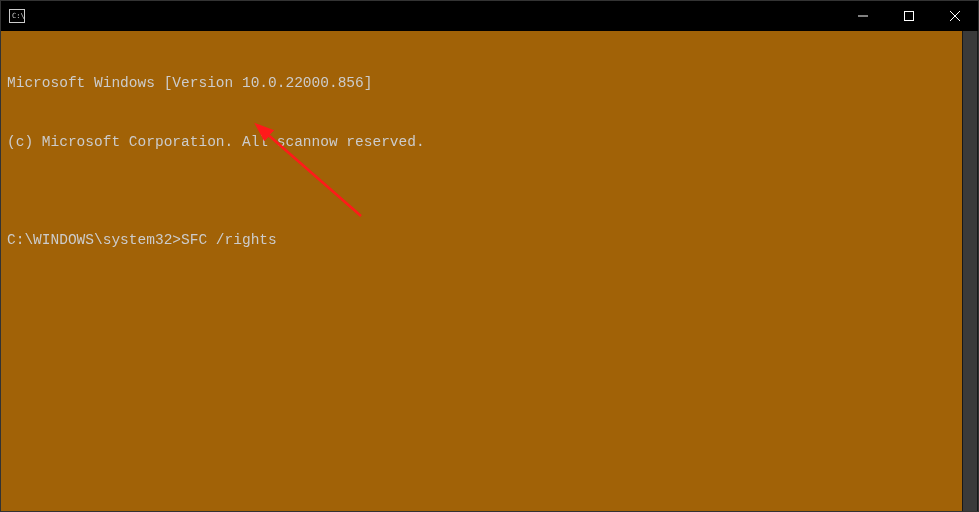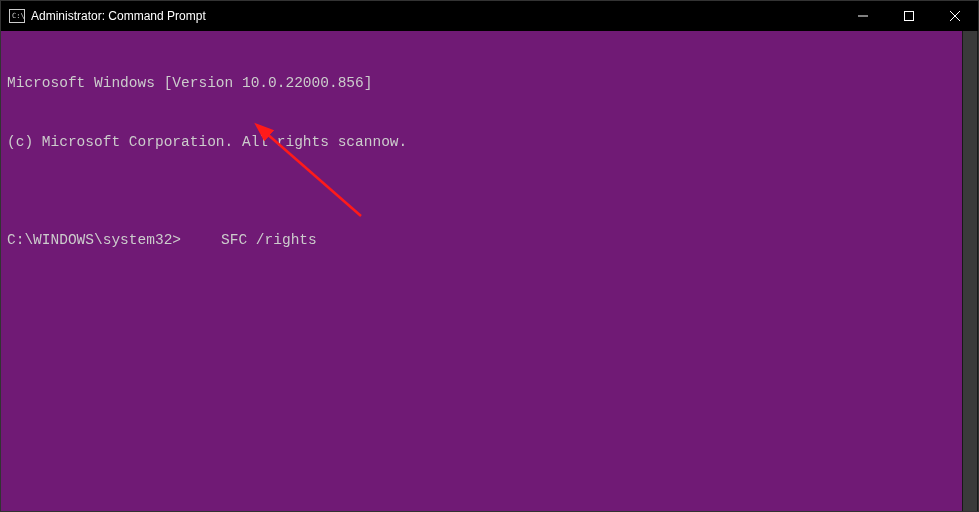--- a/index.html
+++ b/index.html
@@ -67,35 +67,34 @@
       justify-content: center;
       color: #ffffff;
       cursor: pointer;
     }
     .control-btn svg {
       width: 10px;
       height: 10px;
     }
     .terminal-body {
       flex: 1;
-      background: #701a75;
+      background: #a16207;
       color: #cccccc;
       font-family: Consolas, 'Courier New', monospace;
       font-size: 14.5px;
       padding: 4px 6px;
       white-space: pre;
       overflow: hidden;
       line-height: 1.35;
     }
     .terminal-line {
       display: block;
     }
     .prompt-line {
       display: flex;
-      gap: 40px;
     }
     .arrow-annotation {
       position: absolute;
       top: 115px;
       left: 245px;
       pointer-events: none;
     }
     .scrollbar {
       position: absolute;
       right: 0;
@@ -113,21 +112,20 @@
       background: #3a3a3a;
     }
   </style>
 </head>
 <body>
 
 <div class="window">
   <div class="titlebar">
     <div class="titlebar-left">
       <span class="cmd-icon">C:\</span>
-      <span>Administrator: Command Prompt</span>
     </div>
     <div class="window-controls">
       <div class="control-btn">
         <svg viewBox="0 0 10 10">
           <line x1="0" y1="5" x2="10" y2="5" stroke="#fff" stroke-width="1"></line>
         </svg>
       </div>
       <div class="control-btn">
         <svg viewBox="0 0 10 10">
           <rect x="0.5" y="0.5" width="9" height="9" stroke="#fff" stroke-width="1" fill="none"></rect>
@@ -136,21 +134,21 @@
       <div class="control-btn close">
         <svg viewBox="0 0 10 10">
           <line x1="0" y1="0" x2="10" y2="10" stroke="#fff" stroke-width="1"></line>
           <line x1="10" y1="0" x2="0" y2="10" stroke="#fff" stroke-width="1"></line>
         </svg>
       </div>
     </div>
   </div>
   <div class="terminal-body">
     <span class="terminal-line">Microsoft Windows [Version 10.0.22000.856]</span>
-    <span class="terminal-line">(c) Microsoft Corporation. All rights scannow.</span>
+    <span class="terminal-line">(c) Microsoft Corporation. All scannow reserved.</span>
     <span class="terminal-line"></span>
     <span class="prompt-line"><span>C:\WINDOWS\system32&gt;</span><span>SFC /rights</span></span>
   </div>
   <div class="scrollbar">
     <div class="scrollbar-thumb"></div>
   </div>
   <svg class="arrow-annotation" width="130" height="110">
     <defs>
       <marker id="arrowhead" markerWidth="8" markerHeight="8" refX="6" refY="3" orient="auto">
         <polygon points="0 0, 8 3, 0 6" fill="#ff1a1a"></polygon>

